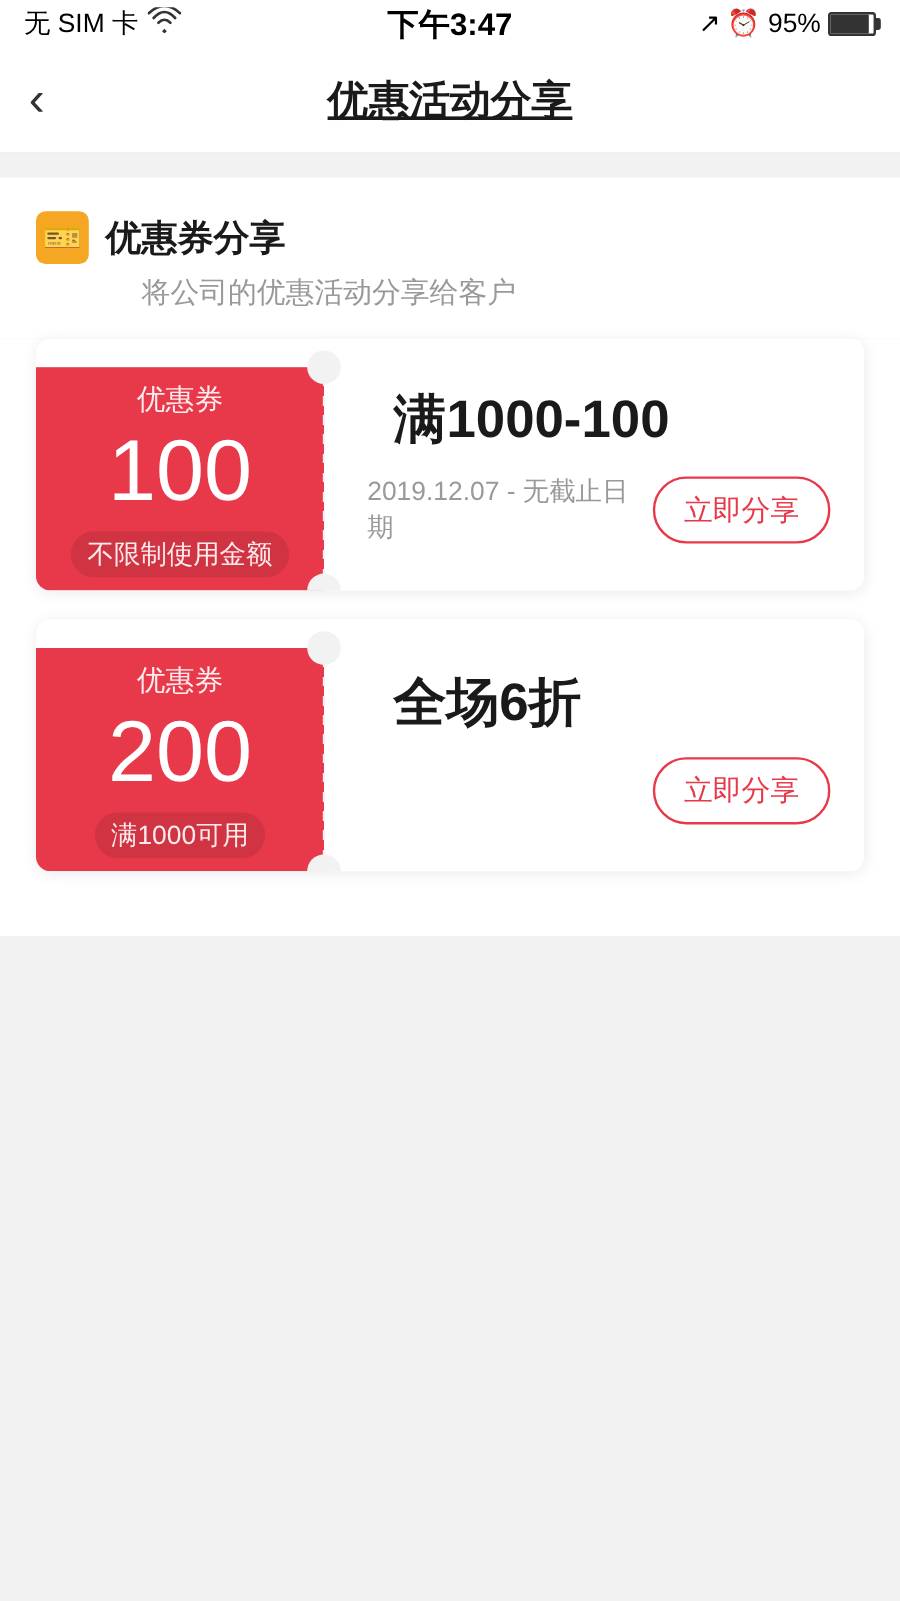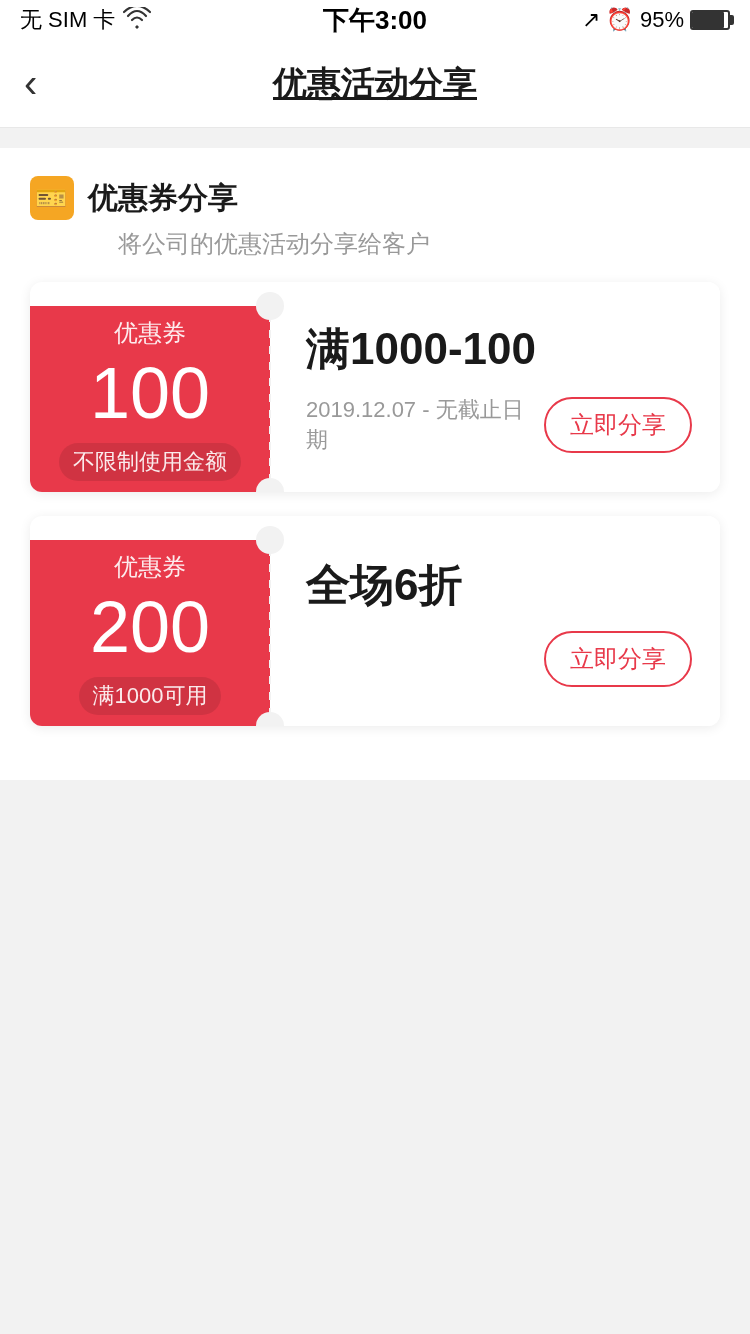--- a/index.html
+++ b/index.html
@@ -20,21 +20,21 @@
       background: #fff;
       display: flex;
       align-items: center;
       justify-content: space-between;
       padding: 0 20px;
       font-size: 24px;
       font-weight: 500;
     }
     .status-left {
       display: flex;
-      align-items: flex-end;
+      align-items: center;
       gap: 8px;
       font-size: 22px;
     }
     .status-center {
       font-size: 26px;
       font-weight: 600;
       position: absolute;
       left: 50%;
       transform: translateX(-50%);
     }
@@ -242,20 +242,21 @@
       display: flex;
       flex-direction: column;
       justify-content: center;
       padding: 0 28px 0 36px;
       gap: 16px;
     }
     .coupon-name {
       font-size: 44px;
       font-weight: 700;
       color: #1a1a1a;
+      margin-left: 22px;
     }
     .coupon-date-row {
       display: flex;
       align-items: center;
       justify-content: flex-end;
     }
     .coupon-date {
       font-size: 22px;
       color: #999;
     }
@@ -285,21 +286,21 @@
     <span>无 SIM 卡</span>
     <span>
       <svg width="28" height="22" viewBox="0 0 28 22">
         <path d="M14 18 Q14 18 14 18 L16 20 L14 22 L12 20 Z" fill="#333"></path>
         <path d="M9 13 Q11.5 10.5 14 10.5 Q16.5 10.5 19 13" stroke="#333" stroke-width="2.2" fill="none" stroke-linecap="round"></path>
         <path d="M5 9 Q9.5 4 14 4 Q18.5 4 23 9" stroke="#333" stroke-width="2.2" fill="none" stroke-linecap="round"></path>
         <path d="M1 5 Q7.5 -1 14 -1 Q20.5 -1 27 5" stroke="#333" stroke-width="2.2" fill="none" stroke-linecap="round"></path>
       </svg>
     </span>
   </div>
-  <div class="status-center">下午3:00</div>
+  <div class="status-center">下午3:47</div>
   <div class="status-right">
     <span>↗</span>
     <span>⏰</span>
     <span>95%</span>
     <span class="battery-icon">
       <span class="battery-fill"></span>
     </span>
   </div>
 </div>
 

